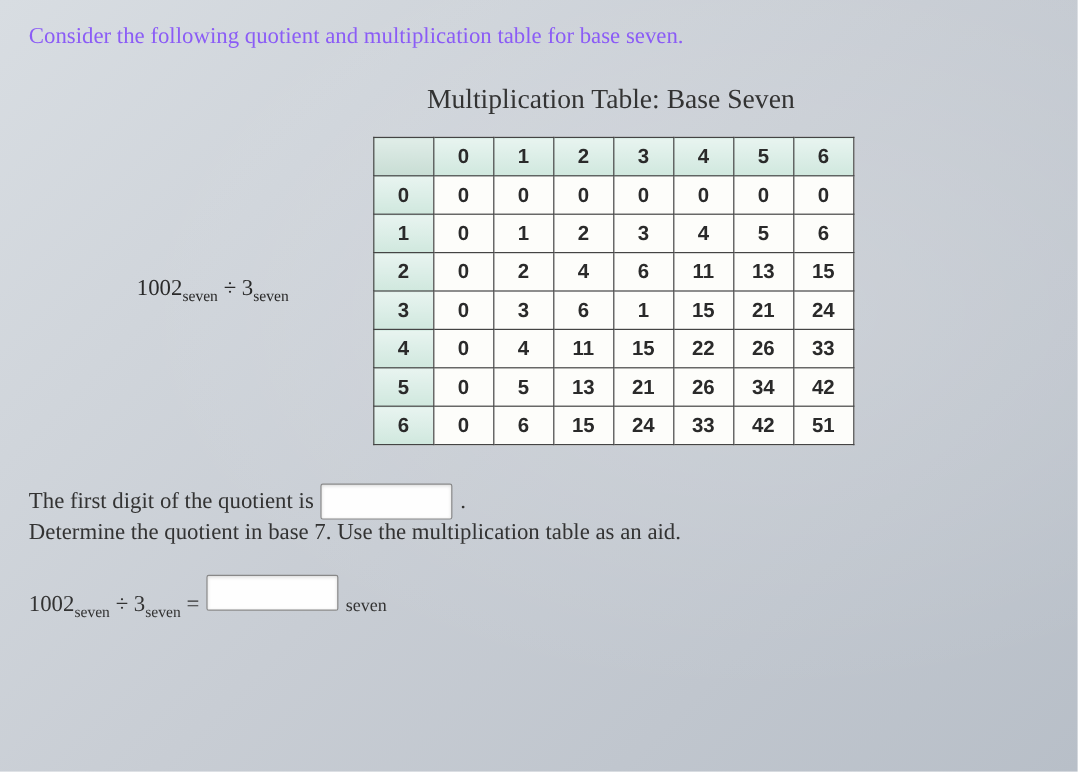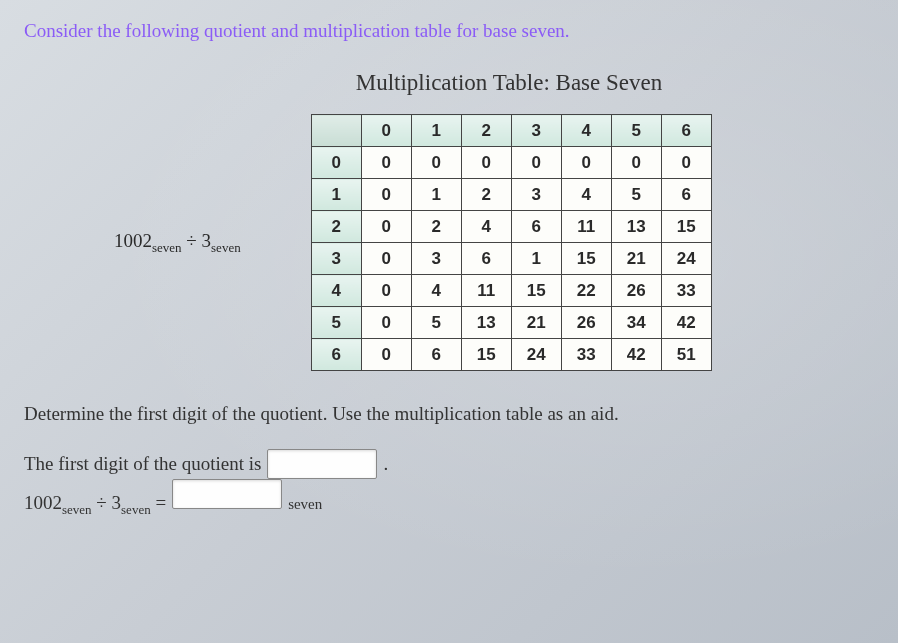--- a/index.html
+++ b/index.html
@@ -210,28 +210,28 @@
         <td class="cell">15</td>
         <td class="cell">24</td>
         <td class="cell">33</td>
         <td class="cell">42</td>
         <td class="cell">51</td>
       </tr>
     </tbody>
       </table>
   </div>
 
-  <p class="question">Determine the first digit of the quotient. Use the multiplication table as an aid.</p>
 
   <div class="answer-line">
     <span>The first digit of the quotient is</span>
     <span class="input-box"></span>
     <span>.</span>
   </div>
 
+  <p class="question">Determine the quotient in base 7. Use the multiplication table as an aid.</p>
 
   <div class="final-line">
     <span>
       <span>1002</span><span class="sub">seven</span>
       <span>÷</span>
       <span>3</span><span class="sub">seven</span>
       <span>=</span>
     </span>
     <span class="input-box"></span>
     <span class="sub" style="font-size:15px;">seven</span>

